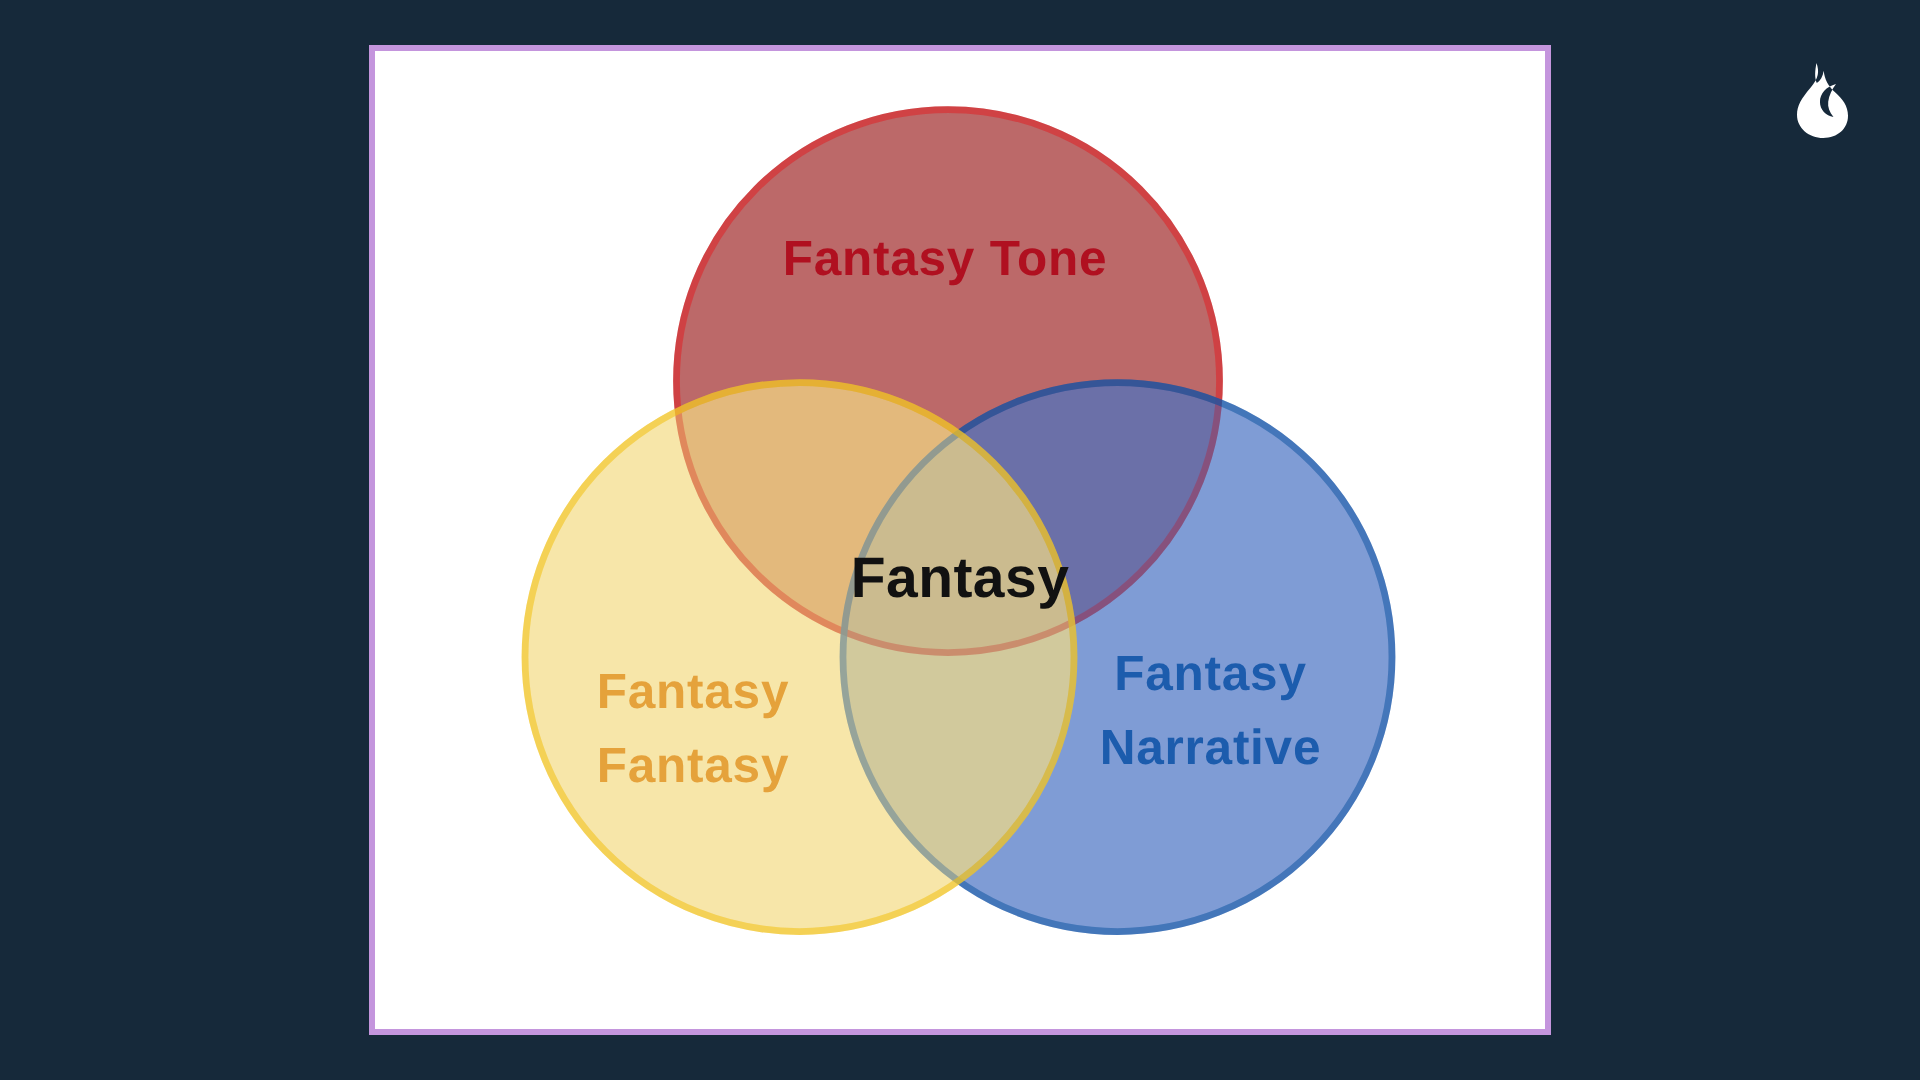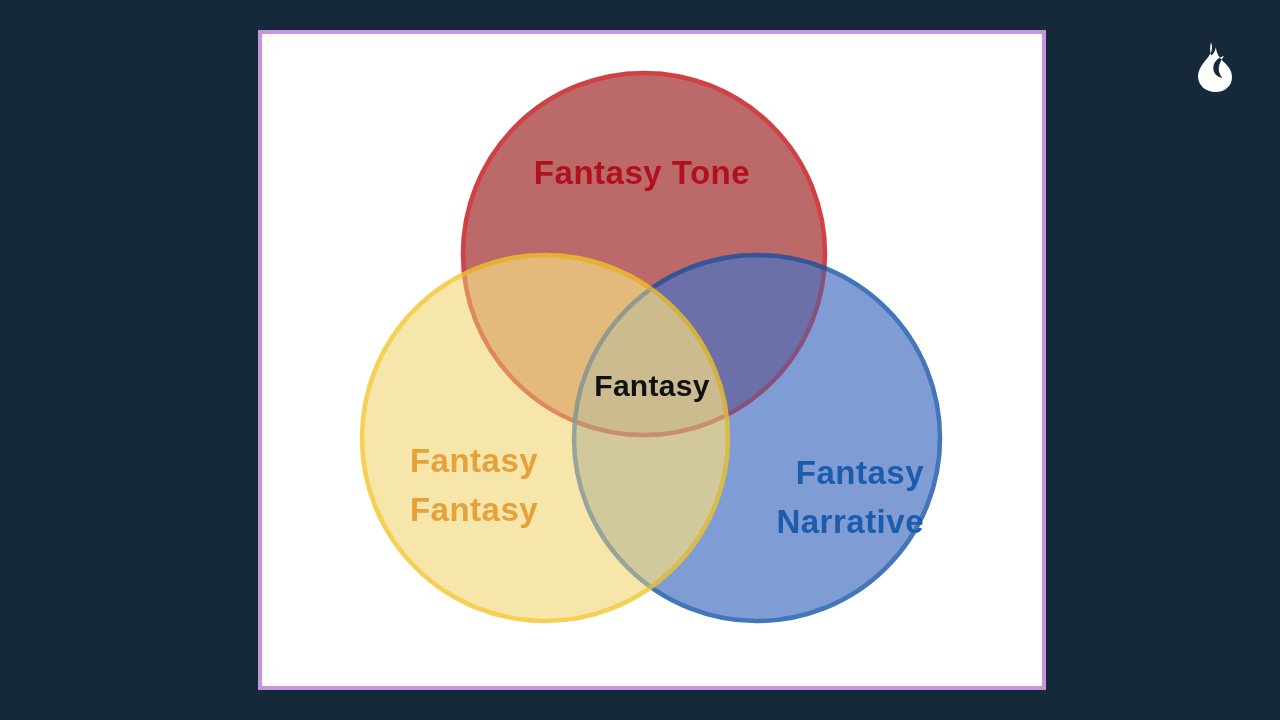--- a/index.html
+++ b/index.html
@@ -17,44 +17,43 @@
   }
   .card {
     position: absolute;
     left: 246px;
     top: 30px;
     width: 788px;
     height: 660px;
     box-sizing: border-box;
     background: #ffffff;
     border: 4px solid #c495dd;
-    margin-left: 12px;
   }
   .venn-svg {
     position: absolute;
     left: 0;
     top: 0;
     width: 780px;
     height: 652px;
   }
   .venn-label {
     position: absolute;
     transform: translate(-50%, -50%);
     text-align: center;
     font-weight: 700;
     font-size: 33px;
     line-height: 1.48;
     letter-spacing: 0.5px;
   }
   .label-tone   { left: 380px; top: 139px; white-space: nowrap; }
   .label-setting   { left: 212px; top: 452px; width: 200px; }
-  .label-narrative { left: 557px; top: 464px; width: 210px; text-align: right; }
+  .label-narrative { left: 557px; top: 440px; width: 210px; }
   .label-center {
     left: 390px; top: 352px;
-    font-size: 30px;
+    font-size: 38px;
     white-space: nowrap;
     letter-spacing: 0.3px;
   }
   .logo {
     position: absolute;
     left: 1193px;
     top: 42px;
     width: 43px;
     height: 50px;
   }

